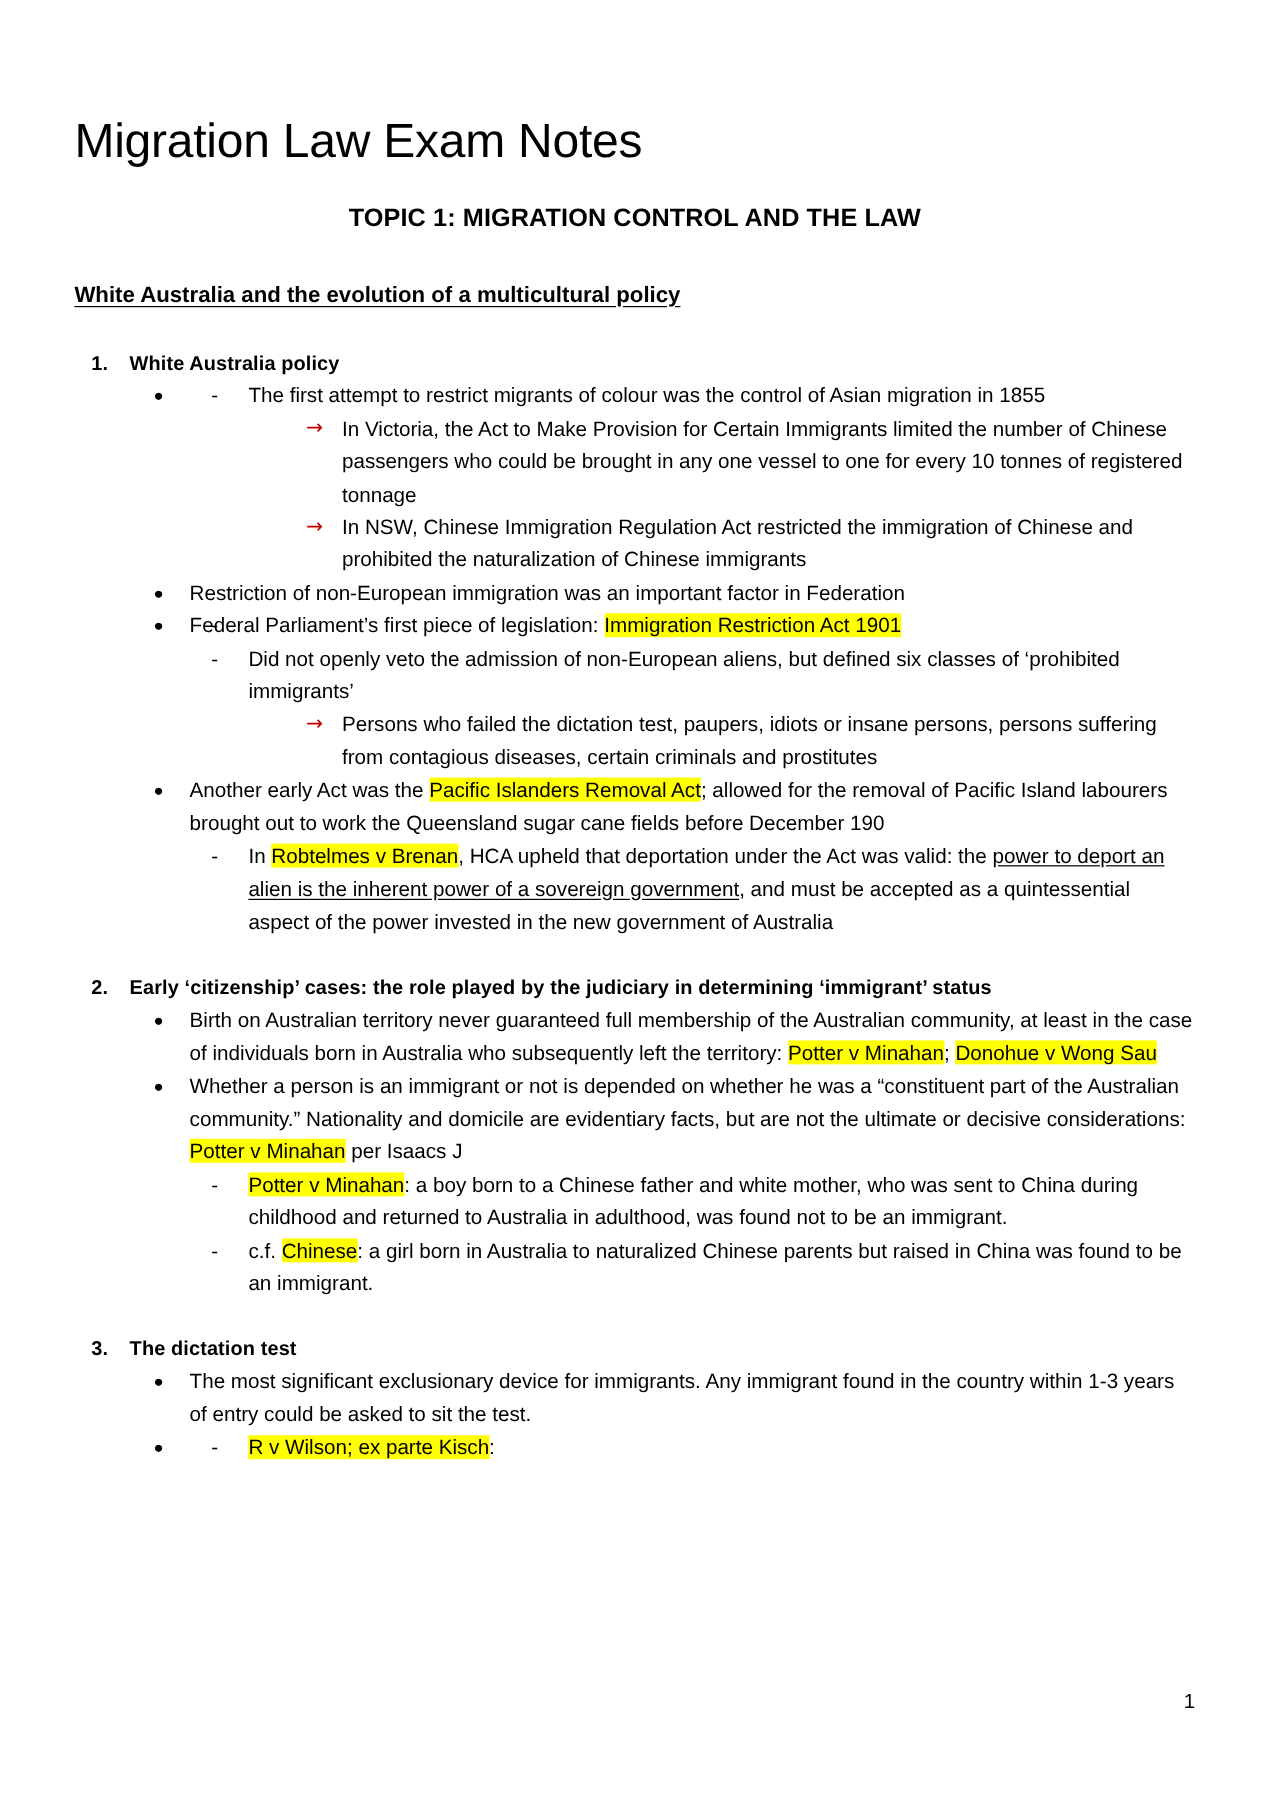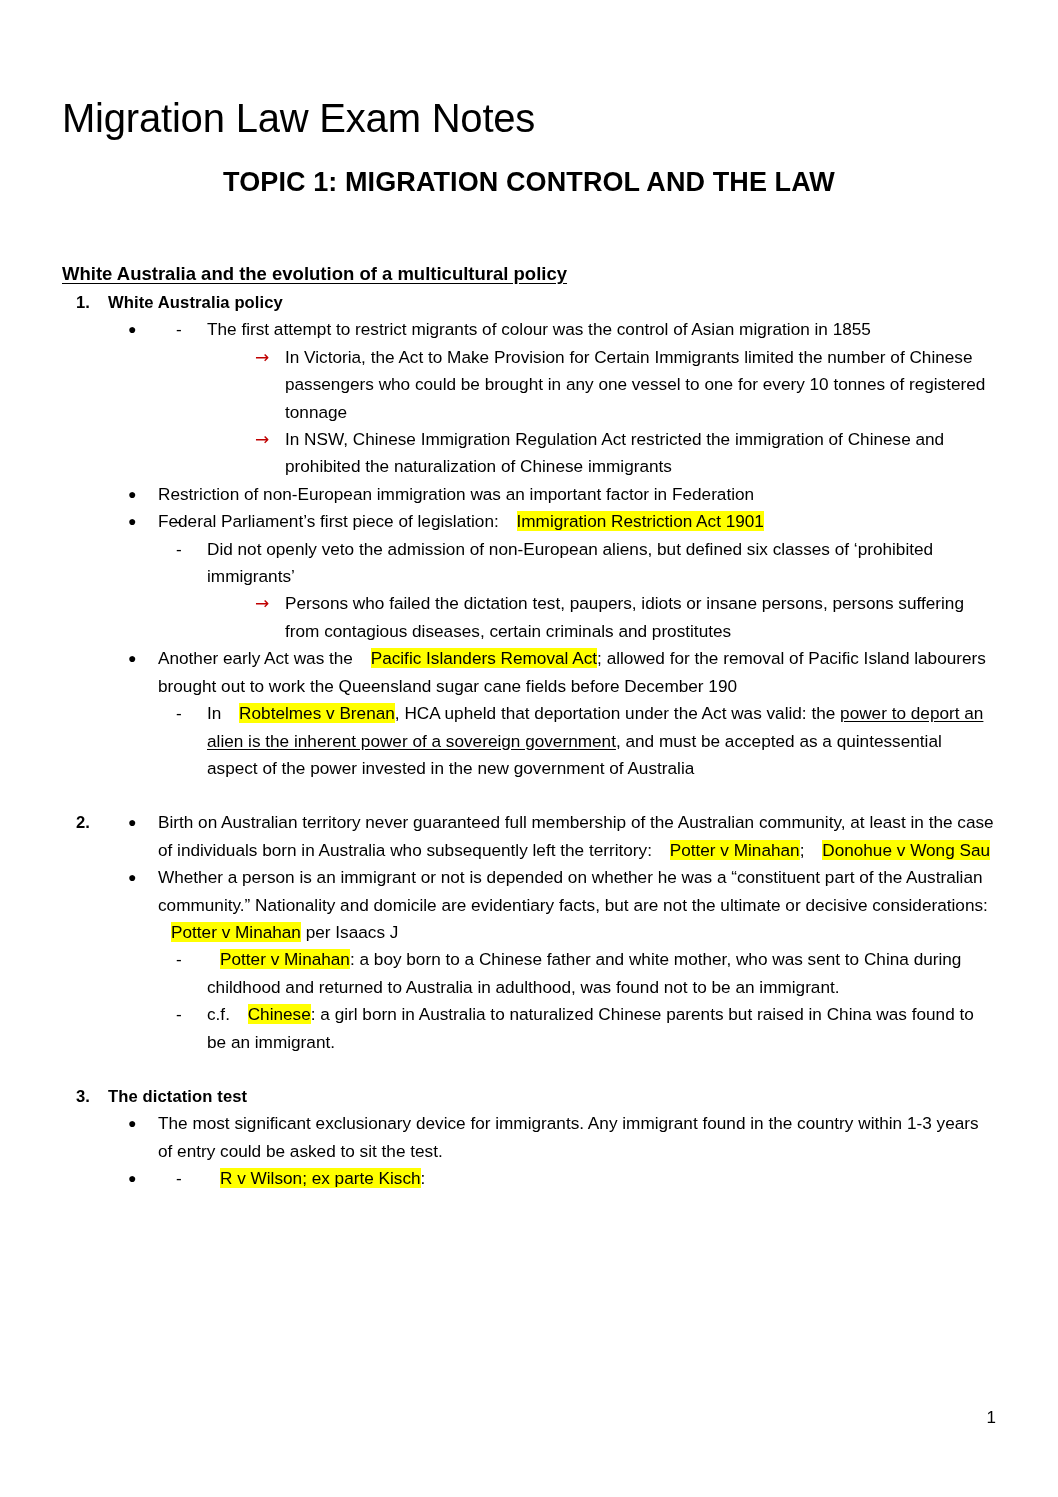--- a/index.html
+++ b/index.html
@@ -37,38 +37,37 @@
     white-space: nowrap;
   }
 
   
   .topic-heading {
     position: absolute;
     left: 62px;
     top: 168px;
     width: 934px;
     text-align: center;
-    font-size: 27px;
+    font-size: 21px;
     font-weight: bold;
     letter-spacing: 0.1px;
     line-height: 28px;
   }
 
   
   .section-heading {
     position: absolute;
     left: 62px;
     top: 233px;
     font-size: 18.5px;
     font-weight: bold;
     text-decoration: underline;
     text-underline-offset: 3px;
     line-height: 26px;
     white-space: nowrap;
-    margin-top: 28px;
   }
 
   
   .outline {
     position: absolute;
     left: 0;
     top: 289px;
     width: 1058px;
   }
 
@@ -131,21 +130,20 @@
     font-size: 17px;
     font-family: "DejaVu Sans", sans-serif;
   }
 
   .gap {
     height: 27px;
   }
 
   .hl {
     background-color: #FFFF00;
-    margin-left: 13px;
   }
   .it {
   }
   .ul {
     text-decoration: underline;
     text-underline-offset: 2px;
   }
 
   
   .page-number {
@@ -226,20 +224,21 @@
 
     <div class="lvl3">
       <span class="marker">-</span>
       <span>In </span><span class="hl it">Robtelmes v Brenan</span><span>, HCA upheld that deportation under the Act was valid: the </span><span class="ul">power to deport an alien is the inherent power of a sovereign government</span><span>, and must be accepted as a quintessential aspect of the power invested in the new government of Australia</span>
     </div>
 
     <div class="gap"></div>
 
     <div class="lvl1">
       <span class="marker">2.</span>
+      <span>Early ‘citizenship’ cases: the role played by the judiciary in determining ‘immigrant’ status</span>
     </div>
 
     <div class="lvl2">
       <span class="marker">●</span>
       <span>Birth on Australian territory never guaranteed full membership of the Australian community, at least in the case of individuals born in Australia who subsequently left the territory: </span><span class="hl it">Potter v Minahan</span><span>; </span><span class="hl it">Donohue v Wong Sau</span>
     </div>
 
     <div class="lvl2">
       <span class="marker">●</span>
       <span>Whether a person is an immigrant or not is depended on whether he was a “constituent part of the Australian community.” Nationality and domicile are evidentiary facts, but are not the ultimate or decisive considerations: </span><span class="hl it">Potter v Minahan</span><span> per Isaacs J</span>

